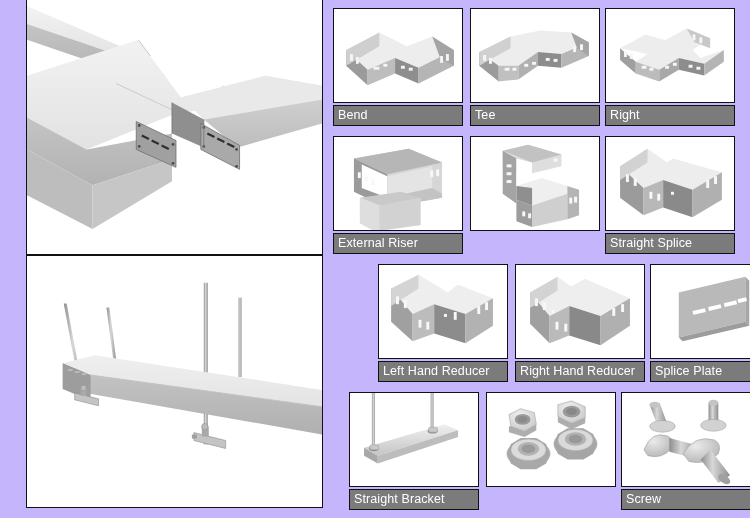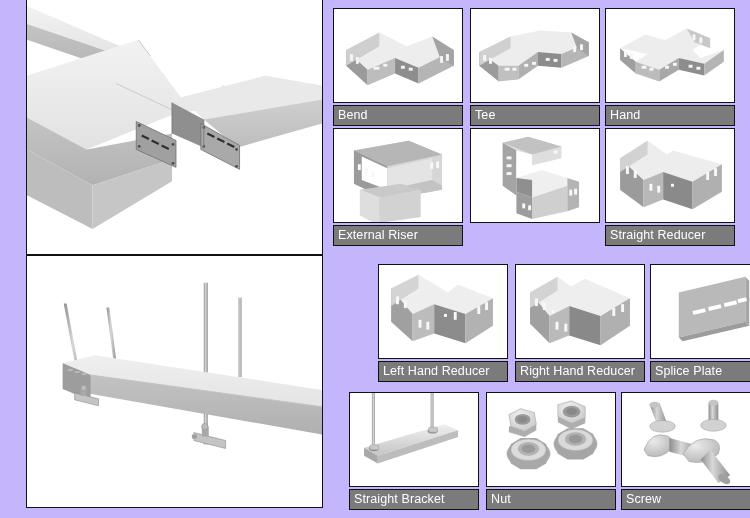--- a/index.html
+++ b/index.html
@@ -88,21 +88,21 @@
     white-space: nowrap;
     overflow: hidden;
   }
 
   
   .col-0 { left: 3px; }
   .col-1 { left: 140px; }
   .col-2 { left: 275px; }
   
   .row-0 { top: 8px; }
-  .row-1 { top: 128px; }
+  .row-1 { top: 136px; }
   .row-2 { top: 264px; padding-left: 45px; }
   .row-3 { top: 392px; padding-left: 16px; }
 </style>
 </head>
 <body>
 
 <div id="page">
 
   <div id="hero">
 
@@ -304,21 +304,21 @@
               <rect x="44" y="60" width="4" height="3"></rect>
             <rect x="60" y="58" width="4" height="3"></rect>
               <rect x="68" y="55" width="4" height="3"></rect>
             <rect x="84" y="57" width="4" height="3"></rect>
               <rect x="92" y="59" width="4" height="3"></rect>
             <rect x="88" y="26" width="3" height="6"></rect>
               <rect x="95" y="29" width="3" height="6"></rect>
           </g>
         </svg>
       </div>
-      <div class="card-label">Hand</div>
+      <div class="card-label">Right</div>
     </div>
 
     <div class="card col-0 row-1">
       <div class="card-figure">
         <svg viewBox="0 0 130 95">
           <rect width="130" height="95" fill="#fff"></rect>
           <polygon points="20,22 76,12 110,26 110,62 54,72 20,56" fill="#d6d6d6"></polygon>
           <polygon points="20,22 76,12 110,26 54,38" fill="#b6b6b6"></polygon>
           <polygon points="20,22 54,38 54,72 20,56" fill="#9b9b9b"></polygon>
           <polygon points="28,28 54,40 54,62 28,52" fill="#ffffff"></polygon>
@@ -380,21 +380,21 @@
             <rect x="20" y="38" width="3" height="8"></rect>
               <rect x="28" y="42" width="3" height="8"></rect>
             <rect x="44" y="56" width="3" height="7"></rect>
               <rect x="52" y="58" width="3" height="7"></rect>
             <rect x="102" y="44" width="3" height="8"></rect>
               <rect x="110" y="40" width="3" height="8"></rect>
             <rect x="66" y="56" width="3" height="3"></rect>
           </g>
         </svg>
       </div>
-      <div class="card-label">Straight Reducer</div>
+      <div class="card-label">Straight Splice</div>
     </div>
 
     <div class="card col-0 row-2">
       <div class="card-figure">
         <svg viewBox="0 0 130 95">
           <rect width="130" height="95" fill="#fff"></rect>
           <polygon points="12,24 40,10 70,28 80,20 116,34 88,50 56,40 34,50" fill="#eeeeee"></polygon>
           <polygon points="12,24 12,58 34,78 34,50" fill="#a0a0a0"></polygon>
           <polygon points="34,50 56,40 56,70 34,78" fill="#bcbcbc"></polygon>
           <polygon points="56,40 88,50 88,80 56,70" fill="#8c8c8c"></polygon>
@@ -521,21 +521,20 @@
 
           <g>
             <ellipse cx="90" cy="52" rx="22" ry="14" fill="#c2c2c2" stroke="#9b9b9b" stroke-width="0.6"></ellipse>
             <polygon points="68,52 72,42 82,36 98,36 108,42 112,52 108,62 98,68 82,68 72,62" fill="#a6a6a6"></polygon>
             <ellipse cx="90" cy="48" rx="18" ry="11" fill="#dadada" stroke="#a9a9a9" stroke-width="0.6"></ellipse>
             <ellipse cx="90" cy="47" rx="11" ry="7" fill="#b1b1b1"></ellipse>
             <ellipse cx="90" cy="47" rx="7" ry="4.4" fill="#989898"></ellipse>
           </g>
         </svg>
       </div>
-      <div class="card-label">Nut</div>
     </div>
 
     <div class="card col-2 row-3">
       <div class="card-figure">
         <svg viewBox="0 0 130 95">
           <rect width="130" height="95" fill="#fff"></rect>
           <defs>
             <linearGradient id="shaftG" x1="0" y1="0" x2="1" y2="0">
               <stop offset="0" stop-color="#8d8d8d"></stop>
                 <stop offset="0.4" stop-color="#d8d8d8"></stop>

